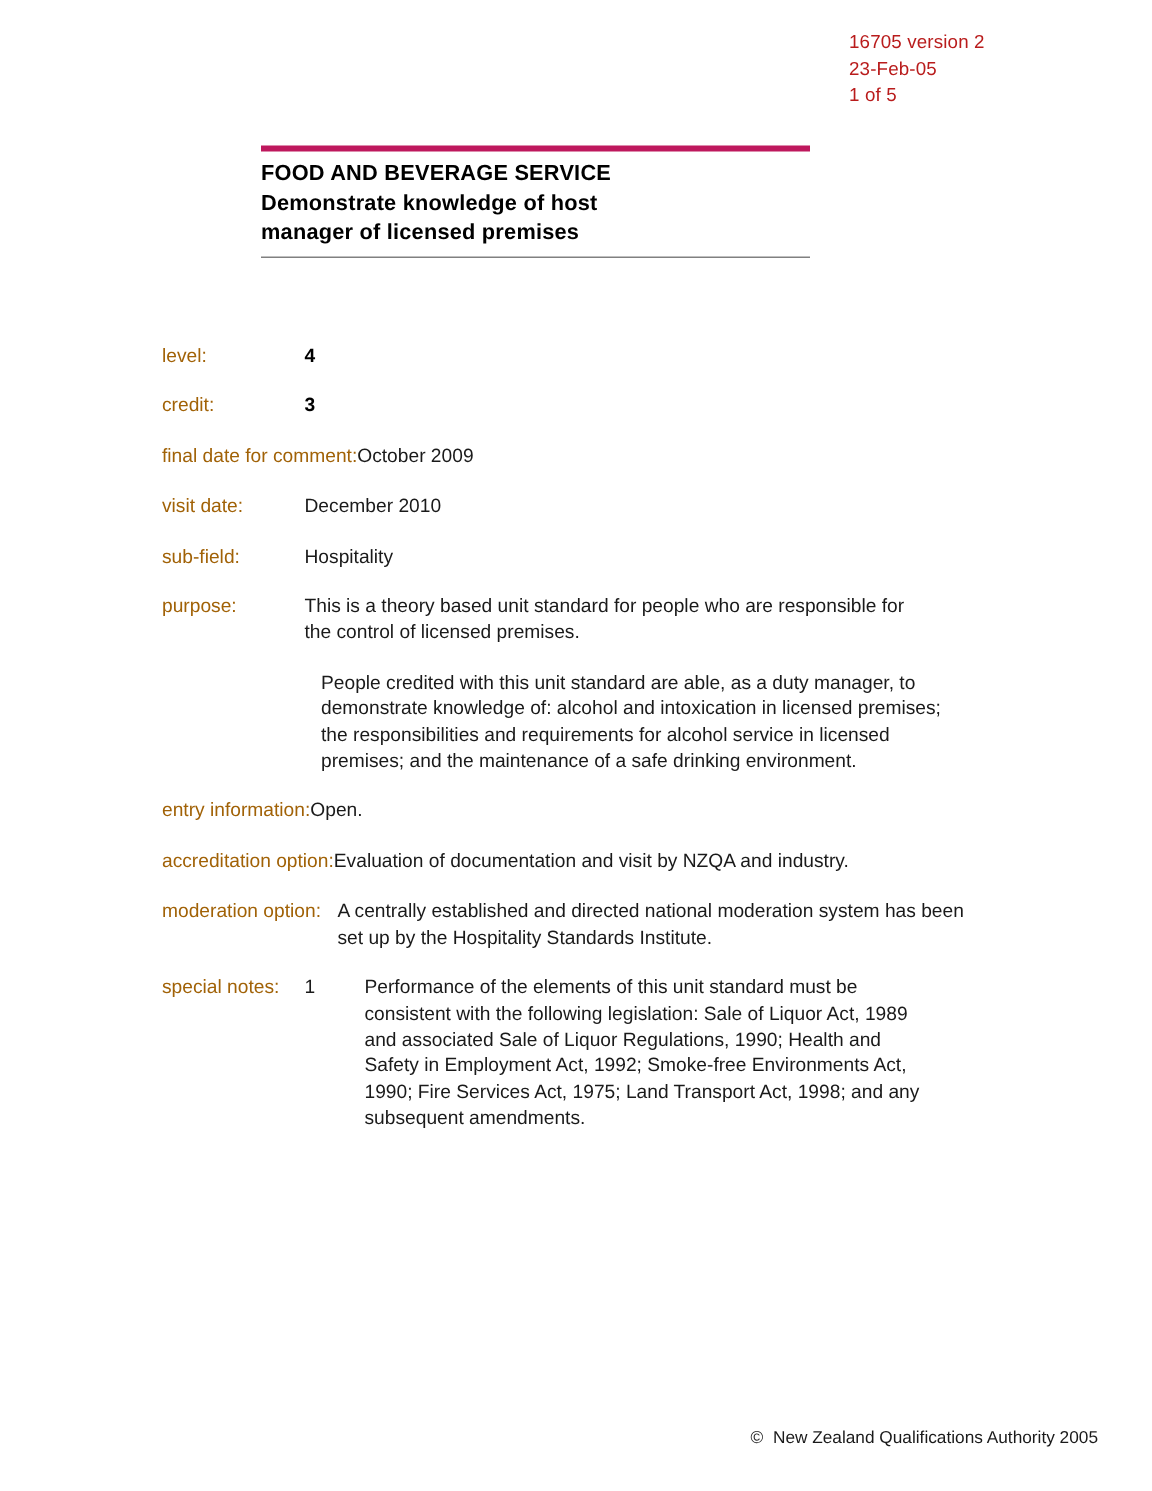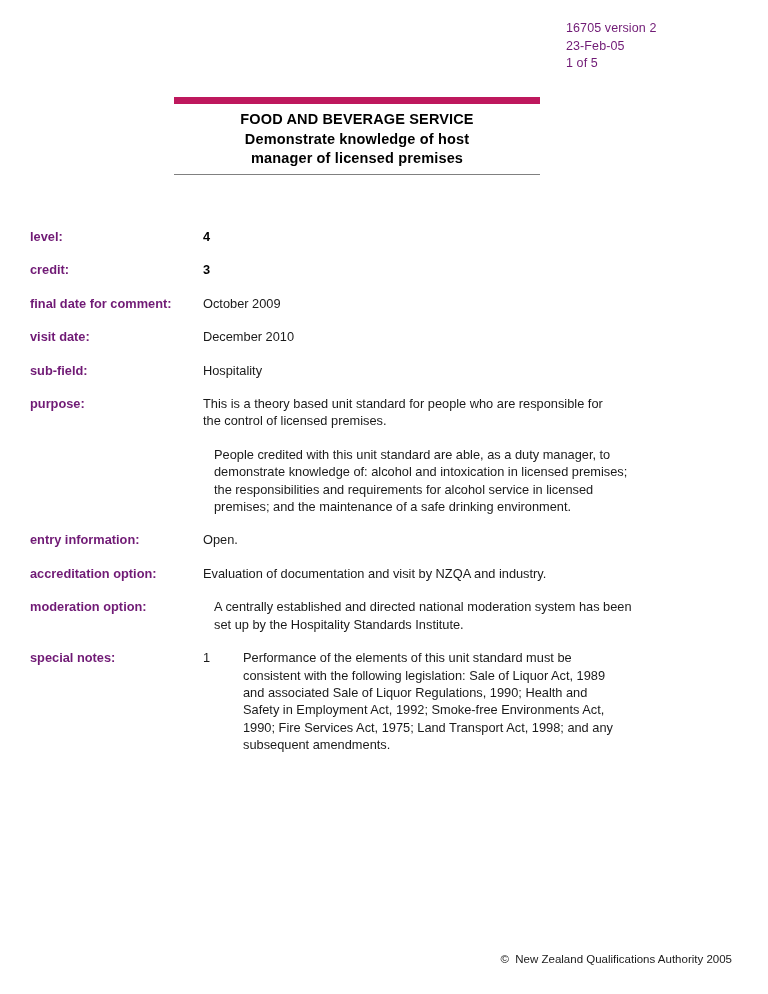--- a/index.html
+++ b/index.html
@@ -20,35 +20,34 @@
     overflow: hidden;
   }
 
   
   .doc-header {
     position: absolute;
     left: 566px;
     top: 20px;
     font-size: 12.5px;
     line-height: 17.5px;
-    color: #701a75;
+    color: #b91c1c;
     white-space: nowrap;
   }
   .doc-header div { letter-spacing: 0.1px; }
 
   
   .title-block {
     position: absolute;
     left: 174px;
     top: 97px;
     width: 366px;
-    border-top: 7px solid #be185d;
+    border-top: 4px solid #be185d;
     border-bottom: 1px solid #808080;
     padding: 6px 0 5px 0;
-    text-align: center;
   }
   .title-block .title-line {
     font-size: 14.5px;
     font-weight: bold;
     line-height: 19.6px;
     color: #000000;
     letter-spacing: 0.15px;
   }
 
   
@@ -60,26 +59,26 @@
   }
   .row {
     position: relative;
     display: flex;
     align-items: flex-start;
     padding: 0 0 0 0;
     margin-bottom: 16px;
   }
   .label {
     flex: 0 0 203px;
-    padding-left: 30px;
+    padding-left: 108px;
     box-sizing: border-box;
     font-size: 12.8px;
-    font-weight: bold;
+    font-weight: normal;
     line-height: 17px;
-    color: #701a75;
+    color: #a16207;
     white-space: nowrap;
   }
   .value {
     flex: 1 1 auto;
     padding-right: 62px;
     box-sizing: border-box;
     font-size: 12.8px;
     line-height: 17.4px;
     color: #1a1a1a;
   }

